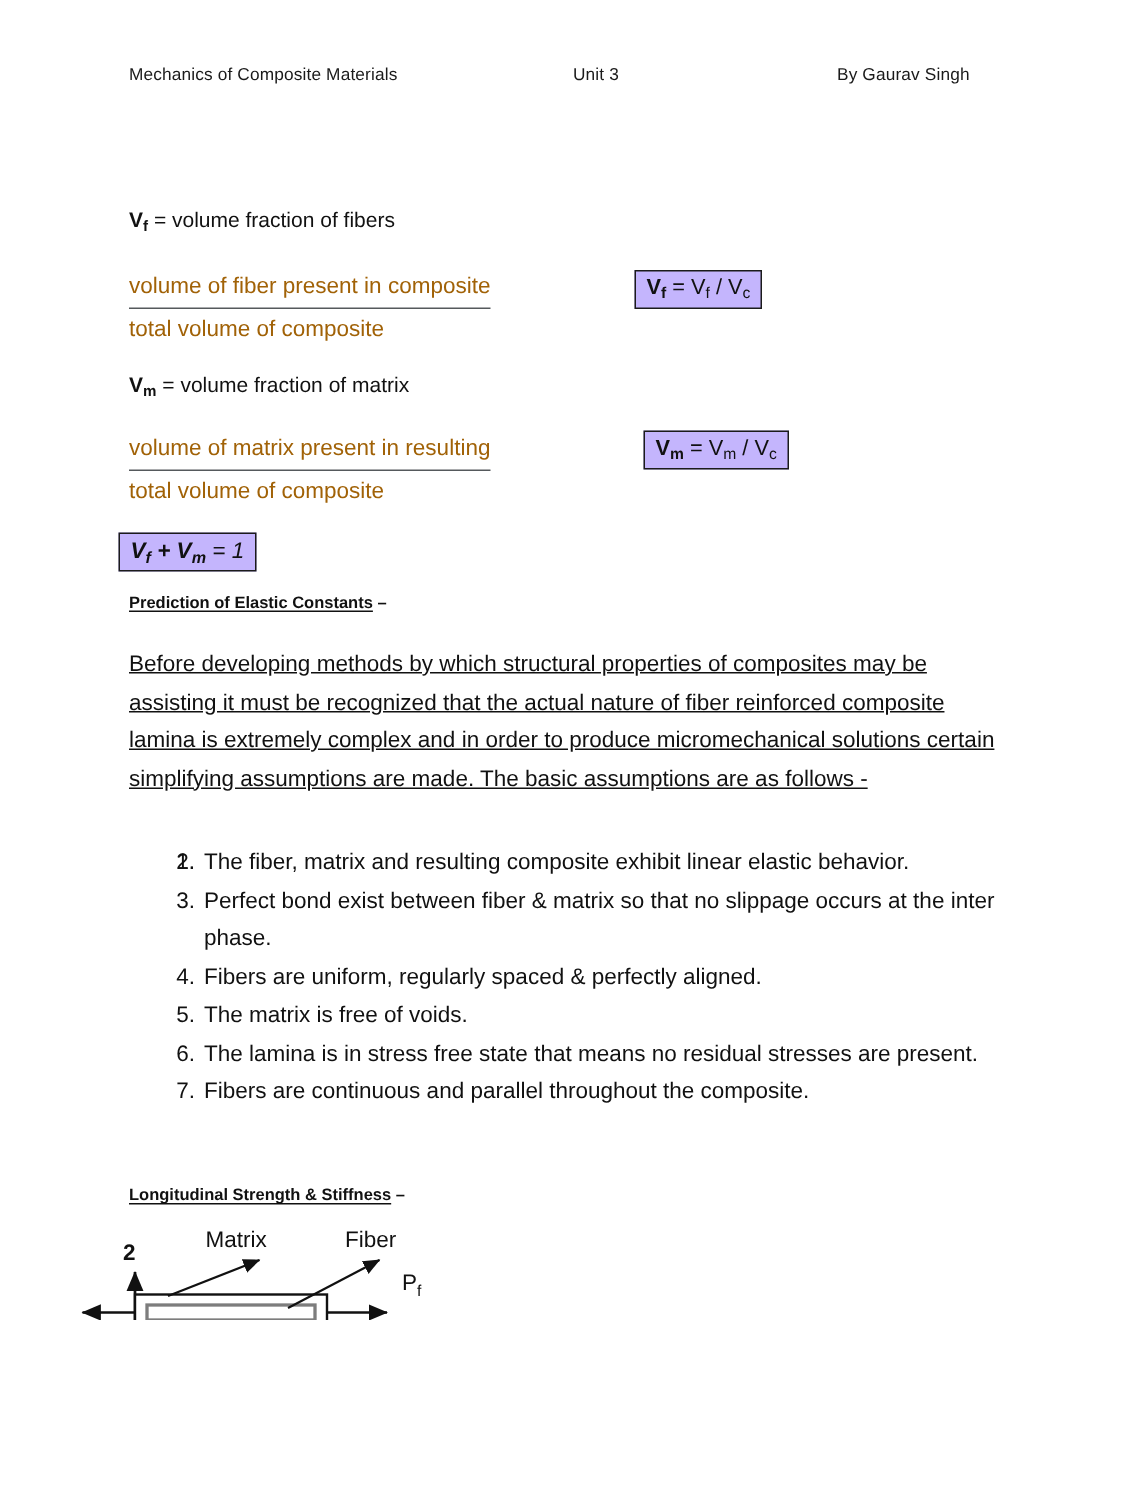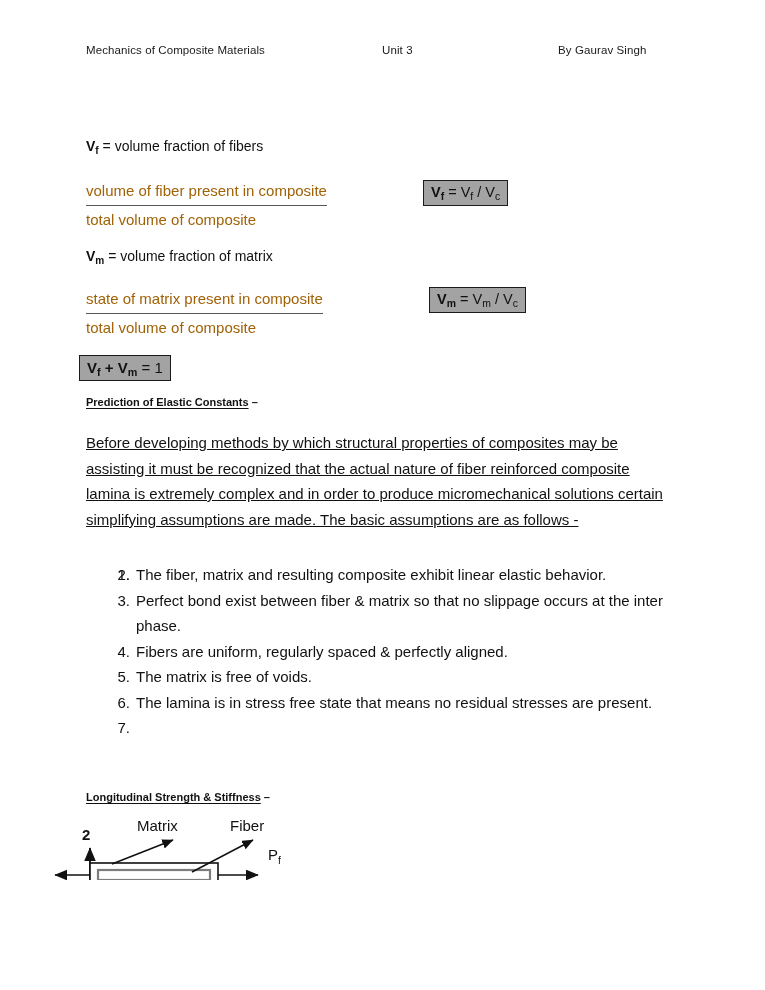--- a/index.html
+++ b/index.html
@@ -71,21 +71,21 @@
   }
 
   
   .formula-box {
     position: absolute;
     border: 1.4px solid #1b1b1b;
     padding: 2px 7px 3px 7px;
     font-size: 14.5px;
     color: #111111;
     white-space: nowrap;
-    background: #a3a3a3;
+    background: #c4b5fd;
     line-height: 19px;
   }
   .formula-box .lead { font-weight: bold; }
 
   
   .section-heading {
     position: absolute;
     font-size: 11px;
     font-weight: bold;
     color: #111111;
@@ -189,29 +189,29 @@
 
   <div class="formula-box" style="left:423px; top:180px;">
     <span class="lead"><span>V</span><span class="sub sub-b">f</span></span><span><span> = V</span><span class="sub">f</span><span> / V</span><span class="sub">c</span></span>
   </div>
 
   <div class="defline" style="left:86px; top:248px;">
     <span class="sym"><span>V</span><span class="sub sub-b">m</span></span><span> = volume fraction of matrix</span>
   </div>
 
   <div class="fraction" style="left:86px; top:288px;">
-    <span class="numer">state of matrix present in composite</span>
+    <span class="numer">volume of matrix present in resulting</span>
     <span class="denom">total volume of composite</span>
   </div>
 
   <div class="formula-box" style="left:429px; top:287px;">
     <span class="lead"><span>V</span><span class="sub sub-b">m</span></span><span><span> = V</span><span class="sub">m</span><span> / V</span><span class="sub">c</span></span>
   </div>
 
-  <div class="formula-box" style="left:79px; top:355px; font-size:15px;">
+  <div class="formula-box" style="left:79px; top:355px; font-size:15px;font-style:italic;">
     <span class="lead"><span>V</span><span class="sub sub-b">f</span></span><span class="lead"> + </span><span class="lead"><span>V</span><span class="sub sub-b">m</span></span><span> = 1</span>
   </div>
 
   <div class="section-heading" style="left:86px; top:396px;">
     <span class="u">Prediction of Elastic Constants</span><span> –</span>
   </div>
 
   <div class="para" style="top:430px;text-decoration:underline;">Before developing methods by which structural properties of composites may be assisting it must be recognized that the actual nature of fiber reinforced composite lamina is extremely complex and in order to produce micromechanical solutions certain simplifying assumptions are made. The basic assumptions are as follows -</div>
 
   <div class="assumptions">
@@ -233,20 +233,21 @@
     <div class="li">
       <span class="num">5.</span>
       <span>The matrix is free of voids.</span>
     </div>
     <div class="li">
       <span class="num">6.</span>
       <span>The lamina is in stress free state that means no residual stresses are present.</span>
     </div>
     <div class="li">
       <span class="num">7.</span>
+      <span>Fibers are continuous and parallel throughout the composite.</span>
     </div>
   </div>
 
   <div class="section-heading" style="left:86px; top:791px;">
     <span class="u">Longitudinal Strength &amp; Stiffness</span><span> –</span>
   </div>
 
   <div class="diagram">
     <svg width="320" height="140" viewBox="0 0 320 140" xmlns="http://www.w3.org/2000/svg">
       <defs>

